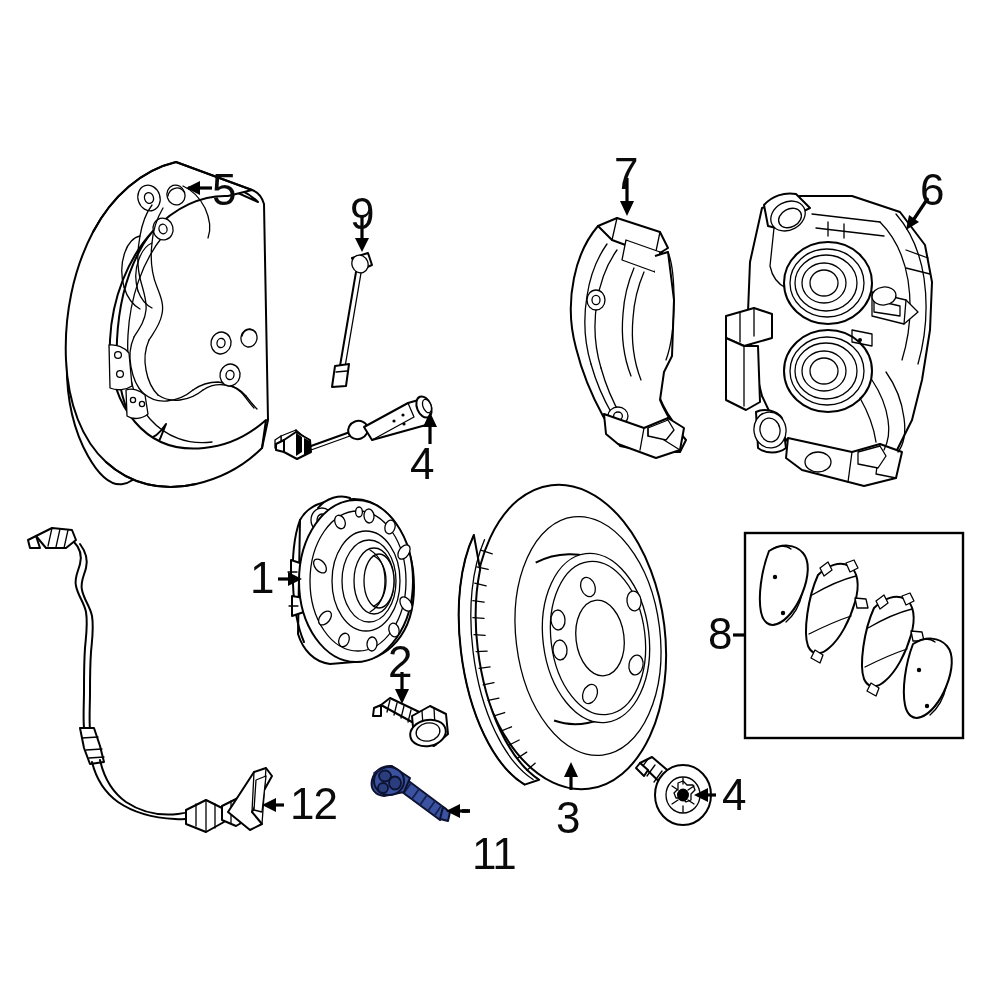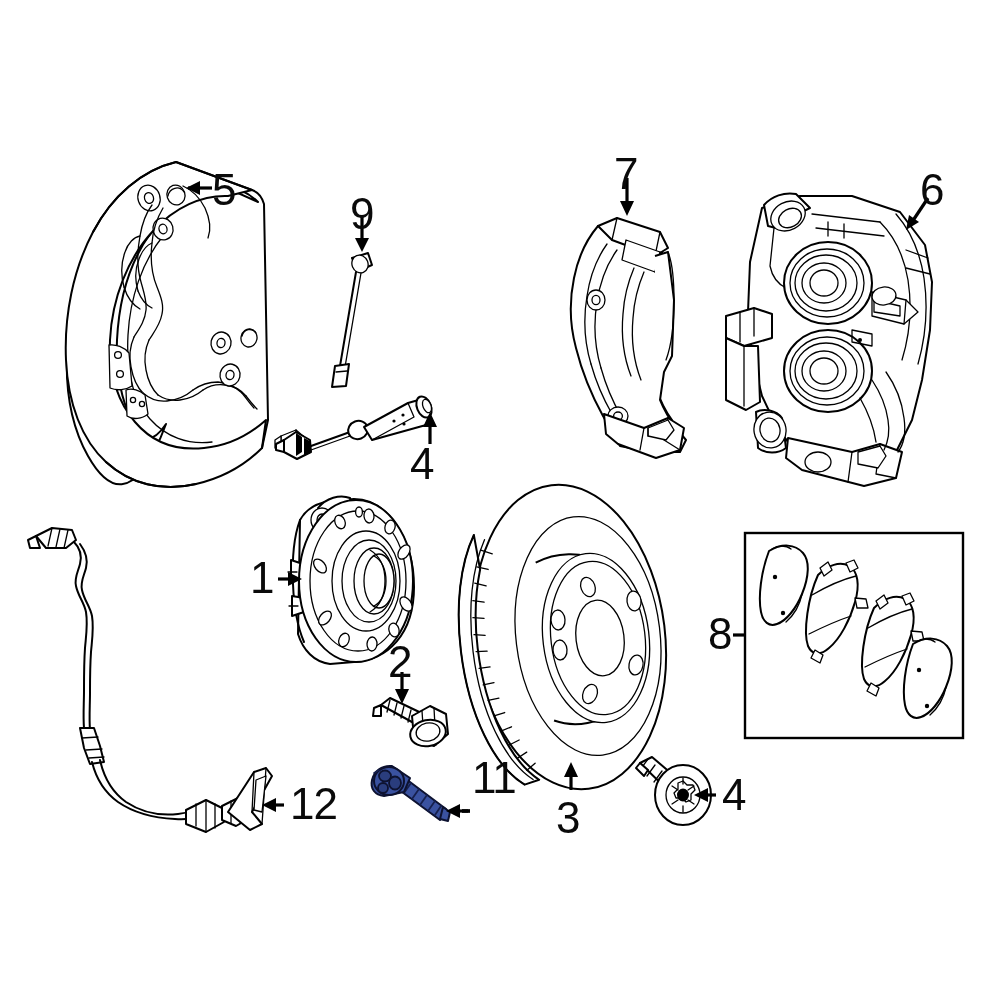--- a/index.html
+++ b/index.html
@@ -530,17 +530,17 @@
   <div class="callout-label" style="left:250px; top:556px;">1</div>
 
   <div class="callout-label" style="left:388px; top:640px;">2</div>
 
   <div class="callout-label" style="left:708px; top:612px;">8</div>
 
   <div class="callout-label" style="left:556px; top:796px;">3</div>
 
   <div class="callout-label" style="left:722px; top:773px;">4</div>
 
-  <div class="callout-label" style="left:472px; top:756px;">11</div>
+  <div class="callout-label" style="left:472px; top:832px;">11</div>
 
   <div class="callout-label" style="left:290px; top:782px;">12</div>
 
 </div>
 
 </body></html>

